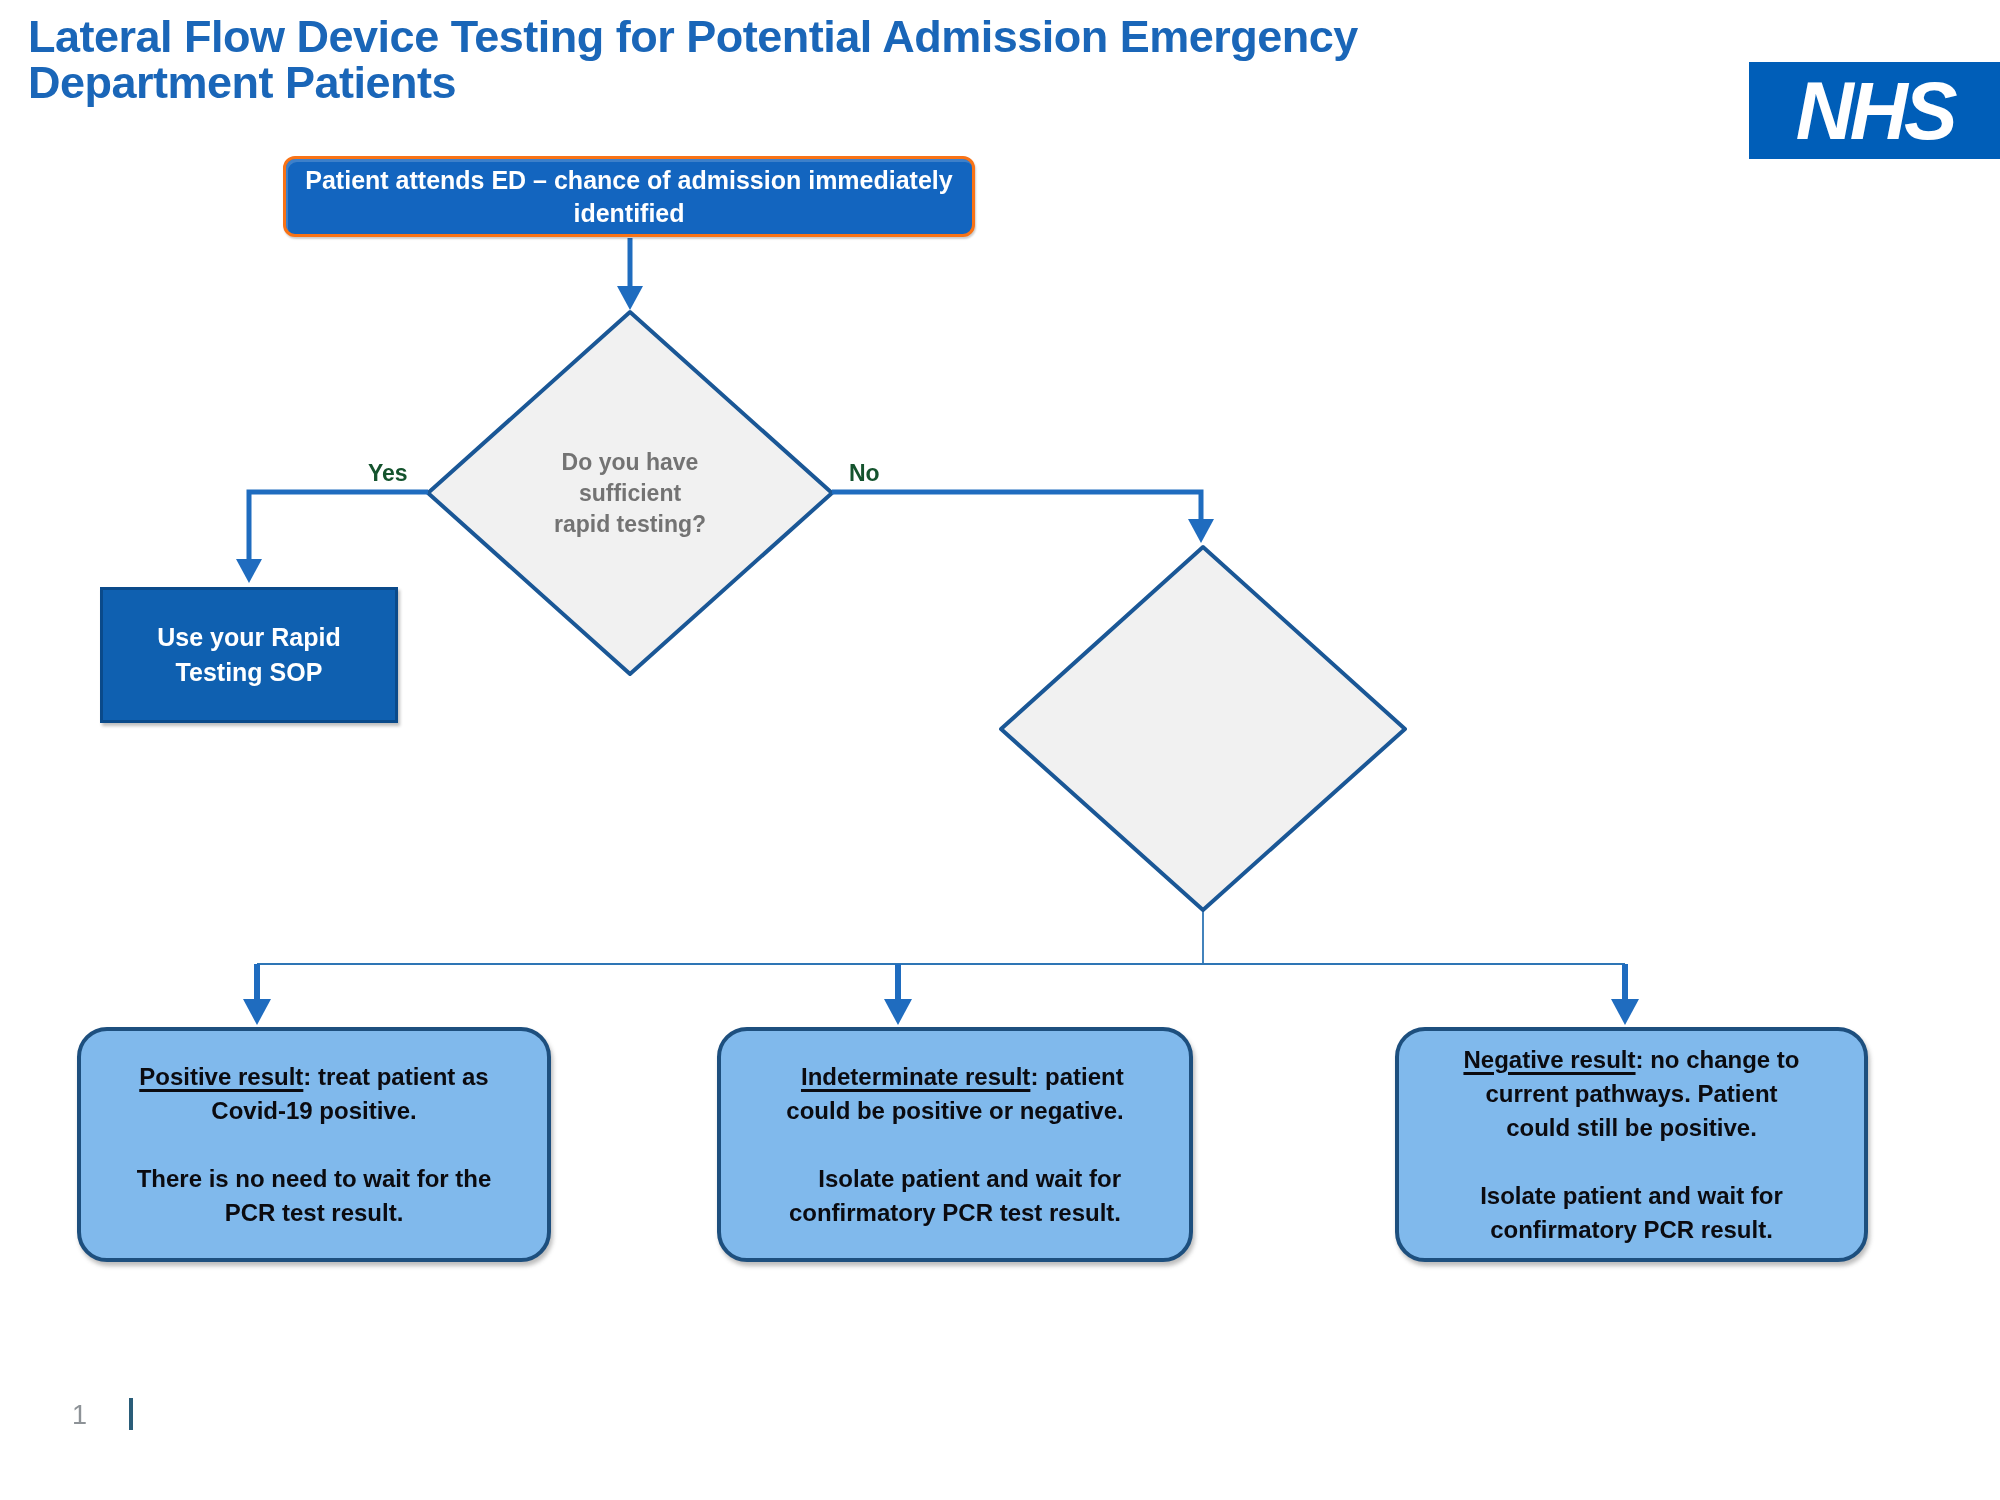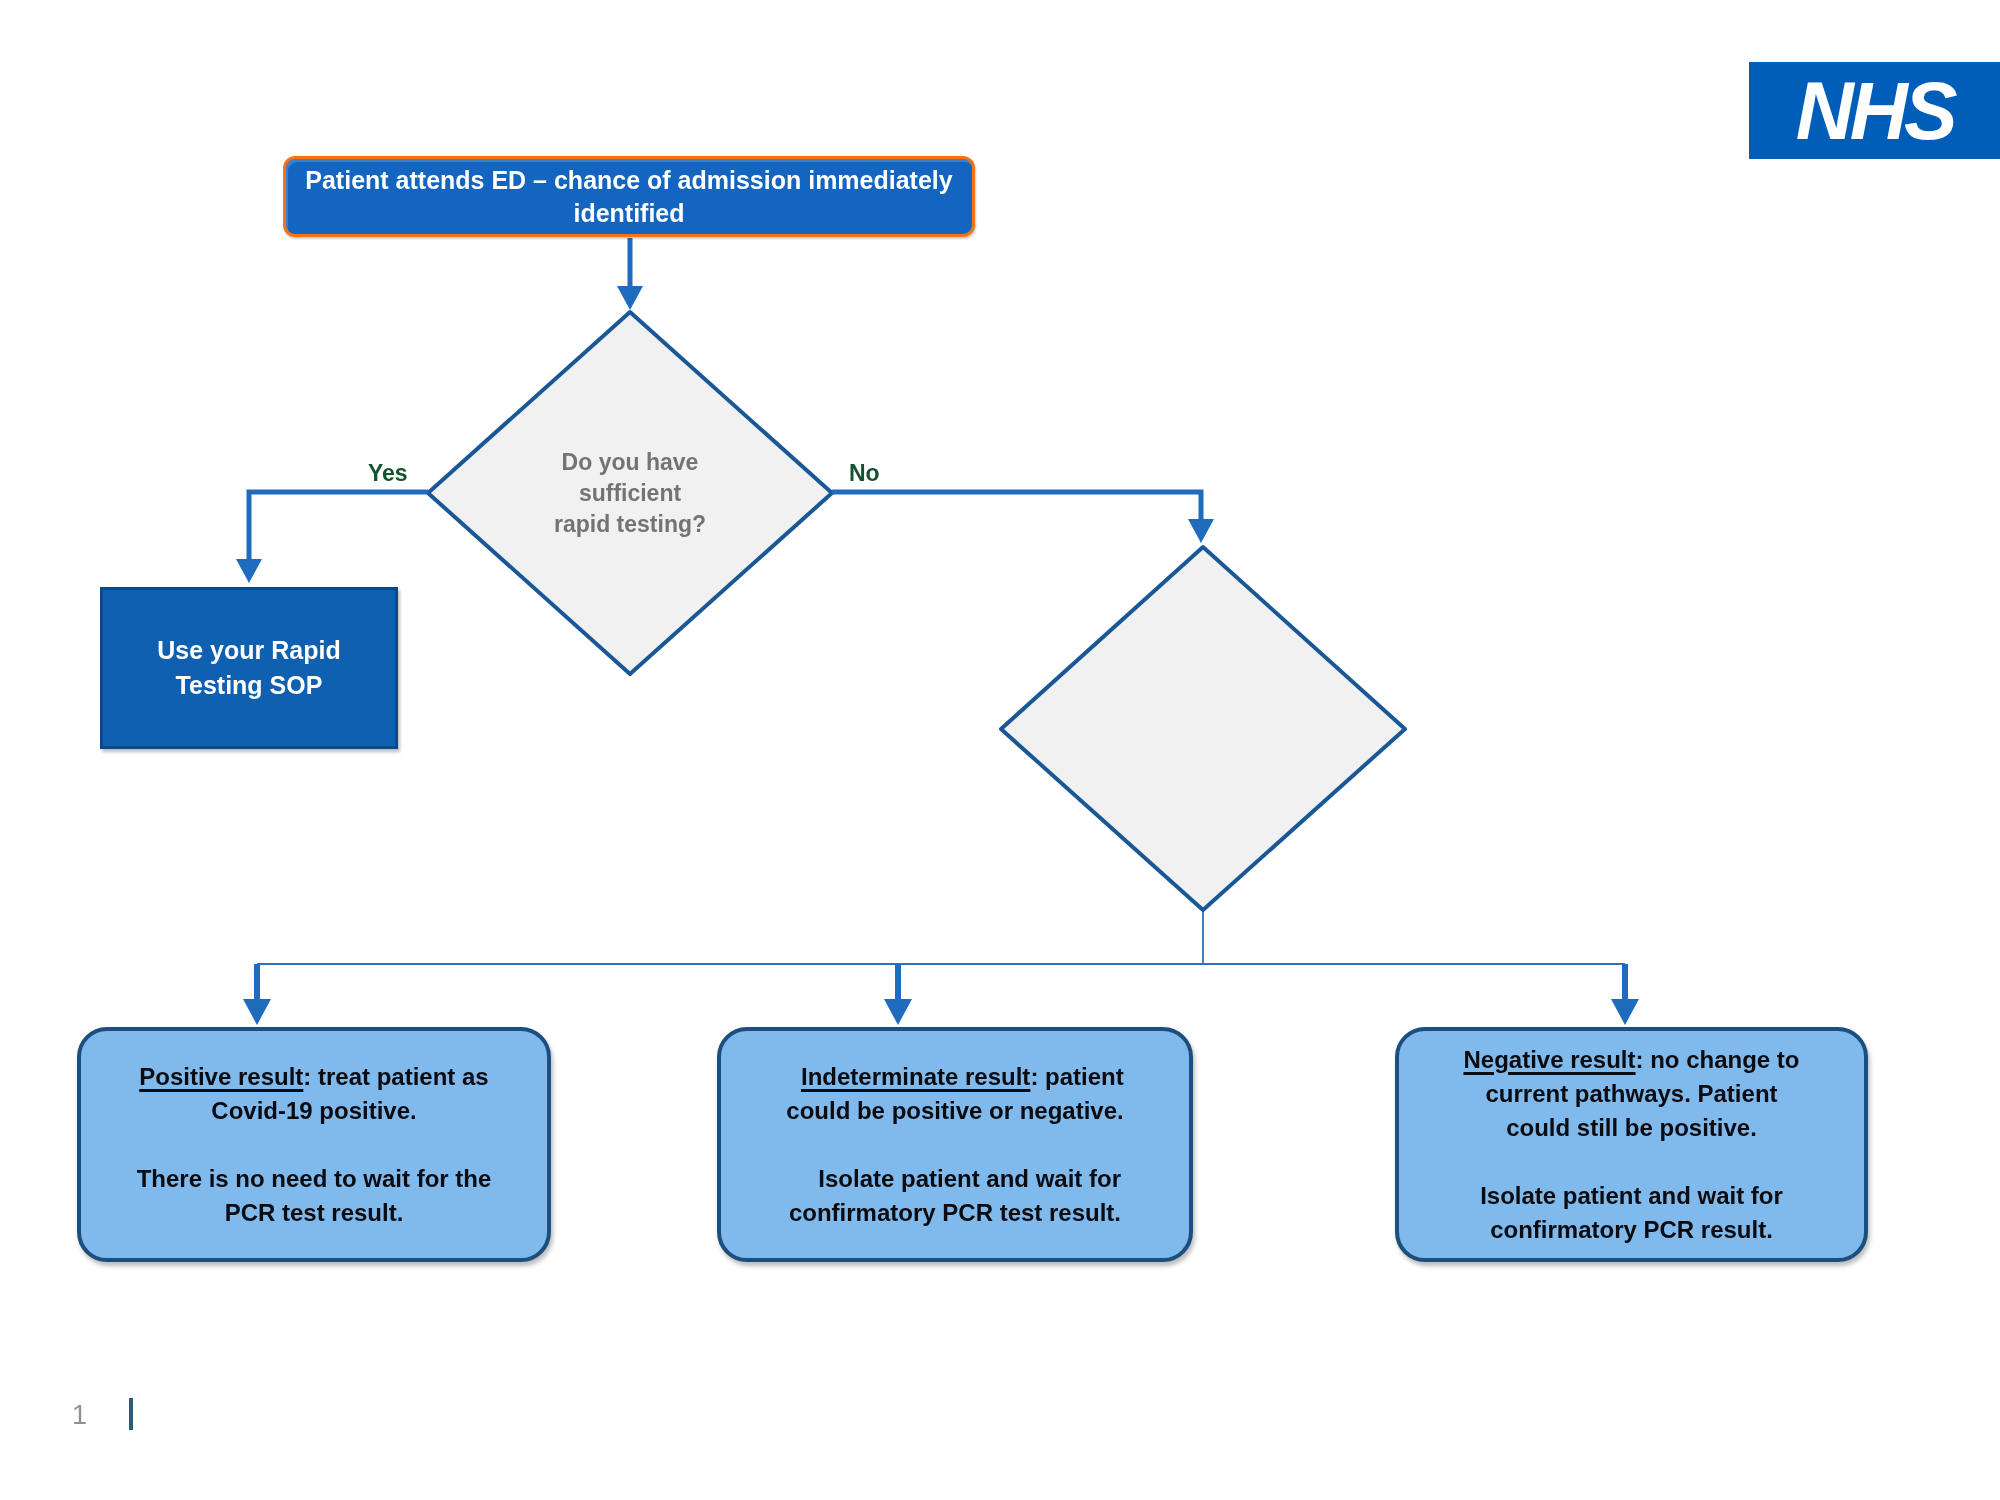--- a/index.html
+++ b/index.html
@@ -25,21 +25,21 @@
     position:absolute; box-sizing:border-box; display:flex; flex-direction:column;
     align-items:center; justify-content:center; text-align:center; font-weight:bold;
   }
   .start {
     left:283px; top:156px; width:692px; height:81px;
     background:#1365bf; border:3px solid #f97316; border-radius:12px;
     color:#ffffff; font-size:25px; line-height:33px; white-space:pre-line;
     box-shadow: inset 2px 3px 0 rgba(255,255,255,0.18), 1px 2px 2px rgba(0,0,0,0.2);
   }
   .sop {
-    left:100px; top:587px; width:298px; height:162px;
+    left:100px; top:587px; width:298px; height:136px;
     background:#0f60b0; border:3px solid #0a4a8a;
     color:#ffffff; font-size:25px; line-height:35px; white-space:pre-line;
     box-shadow: 2px 3px 3px rgba(0,0,0,0.25);
   }
   .dlabel {
     position:absolute; text-align:center; font-weight:bold; color:#737373;
     font-size:23px; line-height:31px; white-space:pre-line;
   }
   .d1 { left:505px; top:447px; width:250px; }
   .d2 { left:1078px; top:688px; width:250px; }
@@ -58,20 +58,22 @@
   .para2 { margin-top:34px; white-space:pre-line; }
   .u { text-decoration:underline; text-decoration-thickness:2.5px; text-underline-offset:4px; }
   .pagenum { position:absolute; left:72px; top:1400px; color:#8d9297; font-size:27px; }
   .pagebar { position:absolute; left:129px; top:1398px; width:4px; height:32px; background:#2a5d79; }
 </style>
 </head>
 <body>
 
 <div class="page">
 
+  <div class="title">Lateral Flow Device Testing for Potential Admission Emergency
+Department Patients</div>
 
   <div class="nhs">
     <span>NHS</span>
   </div>
 
   <svg class="canvas" width="2000" height="1500" viewBox="0 0 2000 1500">
 
     <g>
       <path d="M630 238 V288" stroke="#1f6cbf" stroke-width="5" fill="none"></path>
       <polygon points="617,286 643,286 630,310" fill="#1f6cbf"></polygon>

